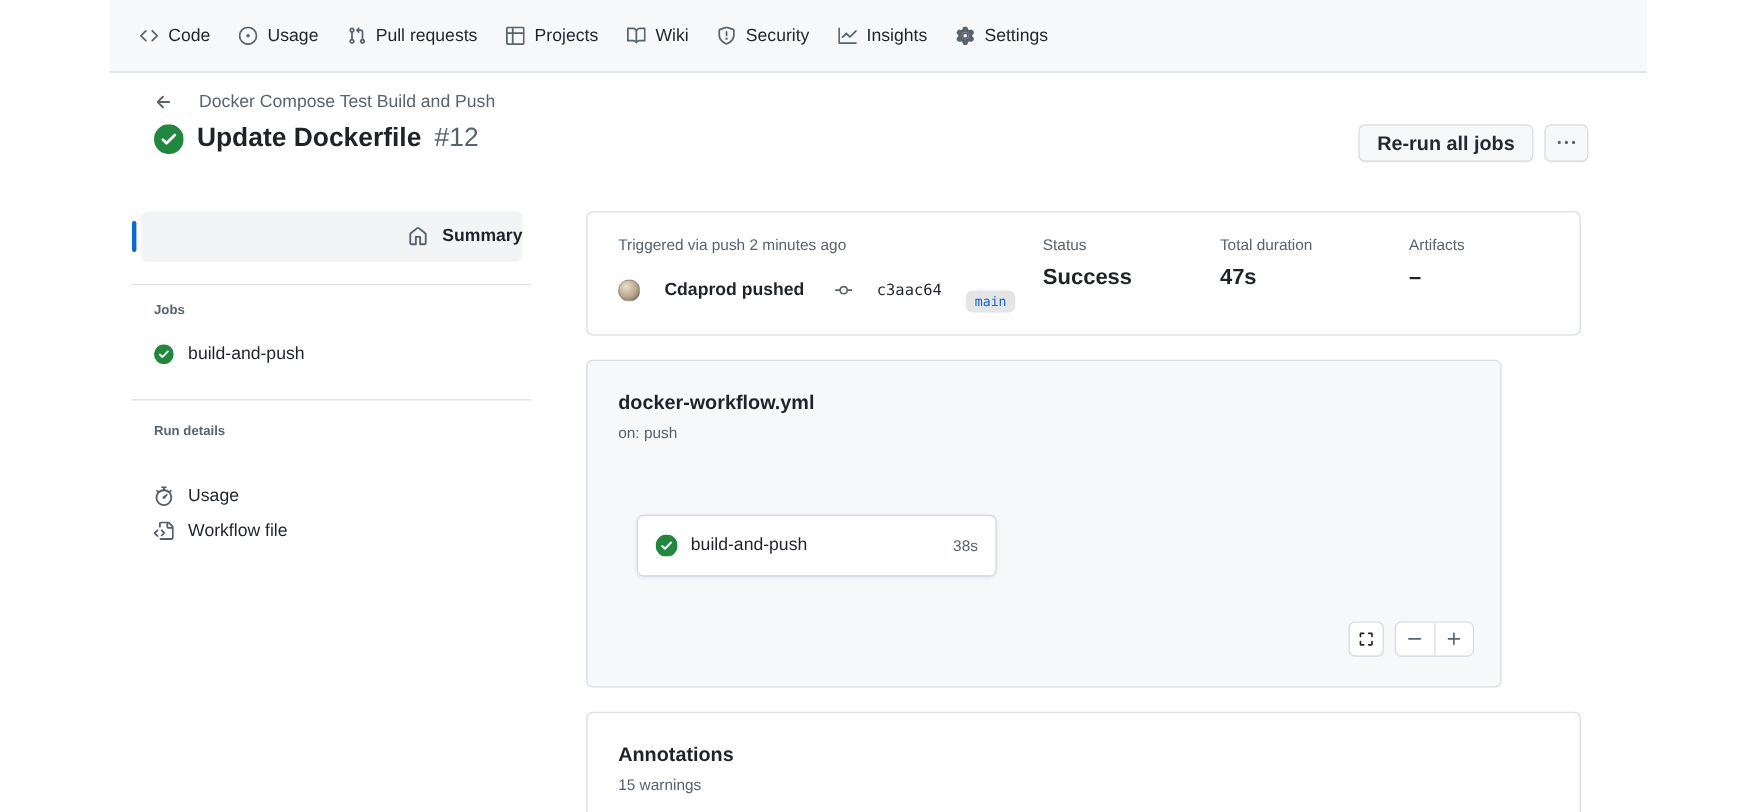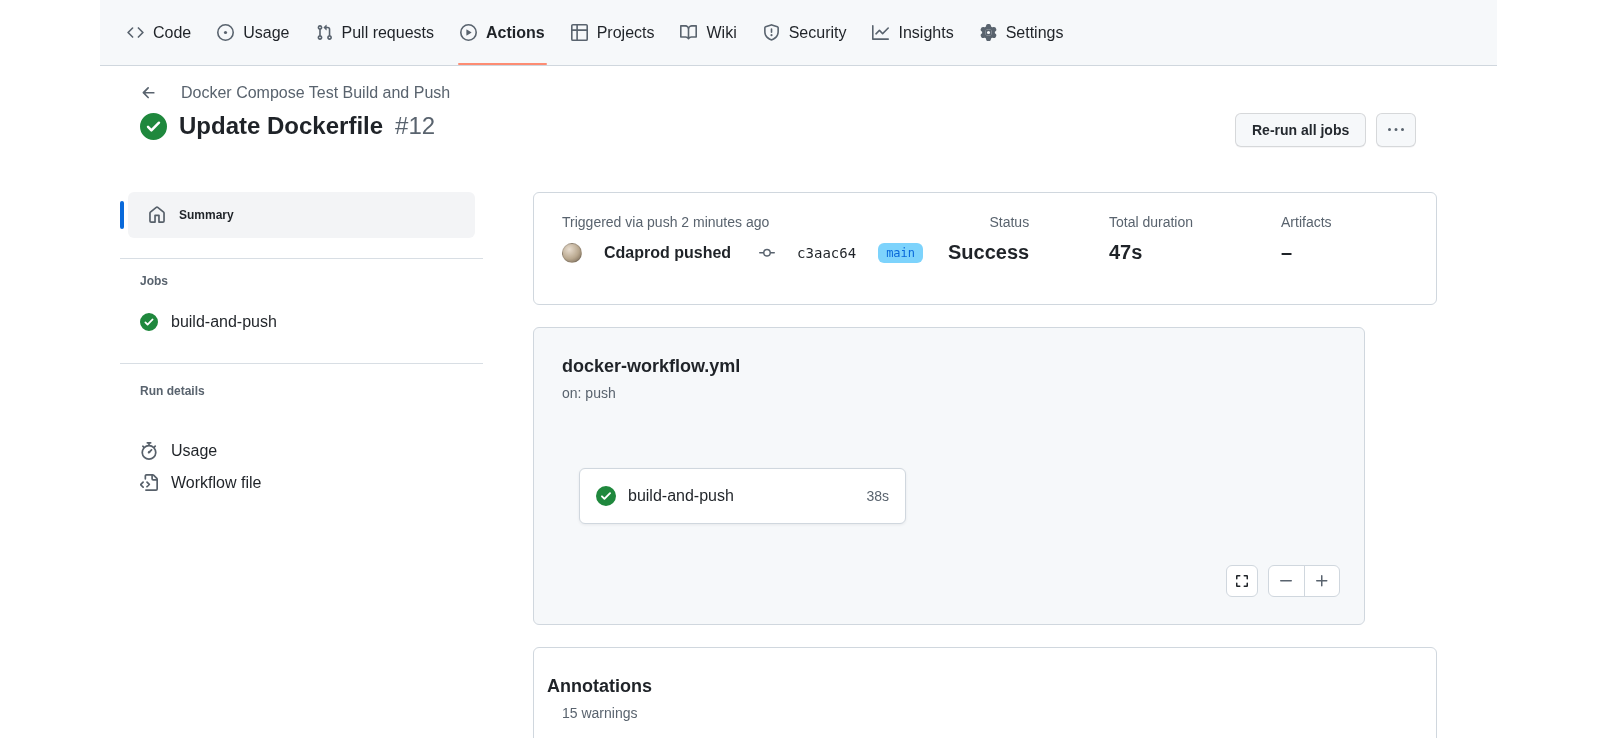--- a/index.html
+++ b/index.html
@@ -20,56 +20,56 @@
 
   
   .breadcrumb { position:absolute; left:140px; top:84px; display:flex; align-items:center;
     gap:23px; font-size:16px; color:#59636e;justify-content:center; }
   .breadcrumb svg { fill:#59636e; }
   .title-row { position:absolute; left:140px; top:112px; display:flex; align-items:center; gap:12px; }
   .title-row .run-title { font-size:24px; font-weight:700; color:#1f2328; }
   .title-row .run-number { font-size:24px; font-weight:400; color:#59636e; }
   .hdr-buttons { position:absolute; left:1235px; top:113px; display:flex; gap:10px; }
   .btn { height:34px; background:#f6f8fa; border:1px solid rgba(31,35,40,0.15);
-    border-radius:6px; font-size:14px; font-weight:600; color:#24292f; display:flex;
+    border-radius:6px; font-size:18px; font-weight:600; color:#24292f; display:flex;
     align-items:center; justify-content:center; padding:0 16px; cursor:pointer;
     box-shadow:0 1px 0 rgba(31,35,40,0.04); font-family:"Liberation Sans",sans-serif; }
   .btn.icon-btn { width:40px; padding:0; }
   .btn.icon-btn svg { fill:#59636e; }
 
   
   .sidebar { position:absolute; left:120px; top:192px; width:363px; height:330px; }
   .summary-item { position:absolute; left:0; top:0; width:355px; height:46px; }
   .summary-item .accent { position:absolute; left:0; top:9px; width:4px; height:28px;
     border-radius:2px; background:#0969da; }
   .summary-item .summary-bg { position:absolute; left:8px; right:0; top:0; bottom:0;
     background:#f3f4f6; border-radius:6px; display:flex; align-items:center; gap:13px;
-    padding-left:20px; font-size:12px; font-weight:700; color:#1f2328; cursor:pointer; }
+    padding-left:20px; font-size:16px; font-weight:700; color:#1f2328; cursor:pointer;justify-content:flex-end; }
   .summary-bg svg { fill:#57606a; }
   .side-div { position:absolute; left:0; width:363px; border-top:1px solid #d8dee4; }
   .side-heading { position:absolute; left:20px; font-size:12px; font-weight:700; color:#59636e; }
   .side-item { position:absolute; left:20px; display:flex; align-items:center; gap:13px;
     font-size:16px; color:#1f2328; cursor:pointer; }
   .side-item svg.gray { fill:#57606a; }
 
   
   .card { position:absolute; border:1px solid #d0d7de; border-radius:6px; background:#fff; }
   .card-summary { left:533px; top:192px; width:904px; height:113px; }
   .trig-line { position:absolute; left:28px; top:21px; font-size:14px; color:#59636e; }
   .pusher-row { position:absolute; left:28px; top:50px; display:flex; align-items:center; gap:22px; }
   .avatar { width:20px; height:20px; border-radius:50%;
     background:radial-gradient(circle at 35% 30%, #e8ddcf 0%, #b9a88f 55%, #6e5f4e 100%);
     border:1px solid rgba(31,35,40,0.15); }
   .actor { font-size:16px; font-weight:700; color:#1f2328; }
   .commit-icon { margin-left:6px; fill:#59636e; }
   .sha { font-family:"DejaVu Sans Mono", monospace; font-size:14px; color:#1f2328; }
   .branch-badge { font-family:"DejaVu Sans Mono", monospace; font-size:12px; color:#0969da;
-    background:#7dd3fc; border-radius:6px; padding:3px 8px; cursor:pointer; }
+    background:#e5e5e5; border-radius:6px; padding:3px 8px; cursor:pointer;margin-top:21px; }
   .stat-col { position:absolute; top:21px; }
-  .stat-col .stat-label { font-size:14px; color:#59636e;text-align:right; }
+  .stat-col .stat-label { font-size:14px; color:#59636e; }
   .stat-col .stat-value { font-size:20px; font-weight:700; color:#1f2328; margin-top:11px; }
   .col-status { left:414px; } .col-duration { left:575px; } .col-artifacts { left:747px; }
 
   .card-graph { left:533px; top:327px; width:832px; height:298px; background:#f6f8fa; }
   .graph-title { position:absolute; left:28px; top:28px; font-size:18px; font-weight:700; color:#1f2328; }
   .graph-sub { position:absolute; left:28px; top:57px; font-size:14px; color:#59636e; }
   .job-node { position:absolute; left:45px; top:140px; width:327px; height:56px; background:#fff;
     border:1px solid #d0d7de; border-radius:6px; display:flex; align-items:center; gap:12px;
     padding:0 16px; cursor:pointer; box-shadow:0 1px 3px rgba(31,35,40,0.07); }
   .job-node .job-name { font-size:16px; color:#1f2328; }
@@ -78,21 +78,21 @@
   .ctrl-btn { width:32px; height:32px; background:#fff; border:1px solid #d0d7de; border-radius:6px;
     display:flex; align-items:center; justify-content:center; cursor:pointer; }
   .ctrl-btn svg { fill:#1f2328; }
   .zoom-group { display:flex; width:72px; height:32px; background:#fff; border:1px solid #d0d7de;
     border-radius:6px; overflow:hidden; }
   .zoom-half { flex:1; display:flex; align-items:center; justify-content:center; cursor:pointer; }
   .zoom-half + .zoom-half { border-left:1px solid #d0d7de; }
   .zoom-half svg { fill:#59636e; }
 
   .card-annotations { left:533px; top:647px; width:904px; height:120px; }
-  .ann-title { position:absolute; left:13px; top:28px; font-size:18px; font-weight:700; color:#1f2328; }
+  .ann-title { position:absolute; left:28px; top:28px; font-size:18px; font-weight:700; color:#1f2328; }
   .ann-sub { position:absolute; left:28px; top:57px; font-size:14px; color:#59636e; }
 
   .green { fill:#1f883d; }
 </style>
 </head>
 <body>
 
 <nav class="nav-band">
   <div class="nav-item">
     <svg width="17" height="17" viewBox="0 0 16 16">
@@ -105,27 +105,20 @@
         <path d="M8 9.5a1.5 1.5 0 1 0 0-3 1.5 1.5 0 0 0 0 3Z"></path>
         <path d="M8 0a8 8 0 1 1 0 16A8 8 0 0 1 8 0ZM1.5 8a6.5 6.5 0 1 0 13 0 6.5 6.5 0 0 0-13 0Z"></path>
       </svg>
     <span>Usage</span>
   </div>
   <div class="nav-item">
     <svg width="17" height="17" viewBox="0 0 16 16">
         <path d="M1.5 3.25a2.25 2.25 0 1 1 3 2.122v5.256a2.251 2.251 0 1 1-1.5 0V5.372A2.25 2.25 0 0 1 1.5 3.25Zm5.677-.177L9.573.677A.25.25 0 0 1 10 .854V2.5h1A2.5 2.5 0 0 1 13.5 5v5.628a2.251 2.251 0 1 1-1.5 0V5a1 1 0 0 0-1-1h-1v1.646a.25.25 0 0 1-.427.177L7.177 3.427a.25.25 0 0 1 0-.354ZM3.75 2.5a.75.75 0 1 0 0 1.5.75.75 0 0 0 0-1.5Zm0 9.5a.75.75 0 1 0 0 1.5.75.75 0 0 0 0-1.5Zm8.25.75a.75.75 0 1 0 1.5 0 .75.75 0 0 0-1.5 0Z"></path>
       </svg>
     <span>Pull requests</span>
-  </div>
-  <div class="nav-item active">
-    <svg width="17" height="17" viewBox="0 0 16 16">
-        <path d="M8 0a8 8 0 1 1 0 16A8 8 0 0 1 8 0ZM1.5 8a6.5 6.5 0 1 0 13 0 6.5 6.5 0 0 0-13 0Zm4.879-2.773 4.264 2.559a.25.25 0 0 1 0 .428l-4.264 2.559A.25.25 0 0 1 6 10.559V5.442a.25.25 0 0 1 .379-.215Z"></path>
-      </svg>
-    <span>Actions</span>
-    <span class="underline"></span>
   </div>
   <div class="nav-item">
     <svg width="17" height="17" viewBox="0 0 16 16">
         <path d="M0 1.75C0 .784.784 0 1.75 0h12.5C15.216 0 16 .784 16 1.75v12.5A1.75 1.75 0 0 1 14.25 16H1.75A1.75 1.75 0 0 1 0 14.25ZM6.5 6.5v8h7.75a.25.25 0 0 0 .25-.25V6.5Zm8-1.5V1.75a.25.25 0 0 0-.25-.25H6.5V5Zm-13 1.5v7.75c0 .138.112.25.25.25H5v-8Zm0-1.5H5V1.5H1.75a.25.25 0 0 0-.25.25Z"></path>
       </svg>
     <span>Projects</span>
   </div>
   <div class="nav-item">
     <svg width="17" height="17" viewBox="0 0 16 16">
         <path d="M0 1.75A.75.75 0 0 1 .75 1h4.253c1.227 0 2.317.59 3 1.501A3.743 3.743 0 0 1 11.006 1h4.245a.75.75 0 0 1 .75.75v10.5a.75.75 0 0 1-.75.75h-4.507a2.25 2.25 0 0 0-1.591.659l-.622.621a.75.75 0 0 1-1.06 0l-.622-.621A2.25 2.25 0 0 0 5.258 13H.75a.75.75 0 0 1-.75-.75Zm7.251 10.324.004-5.073-.002-2.253A2.25 2.25 0 0 0 5.003 2.5H1.5v9h3.757a3.75 3.75 0 0 1 1.994.574ZM8.755 4.75l-.004 7.322a3.752 3.752 0 0 1 1.992-.572H14.5v-9h-3.495a2.25 2.25 0 0 0-2.25 2.25Z"></path>

